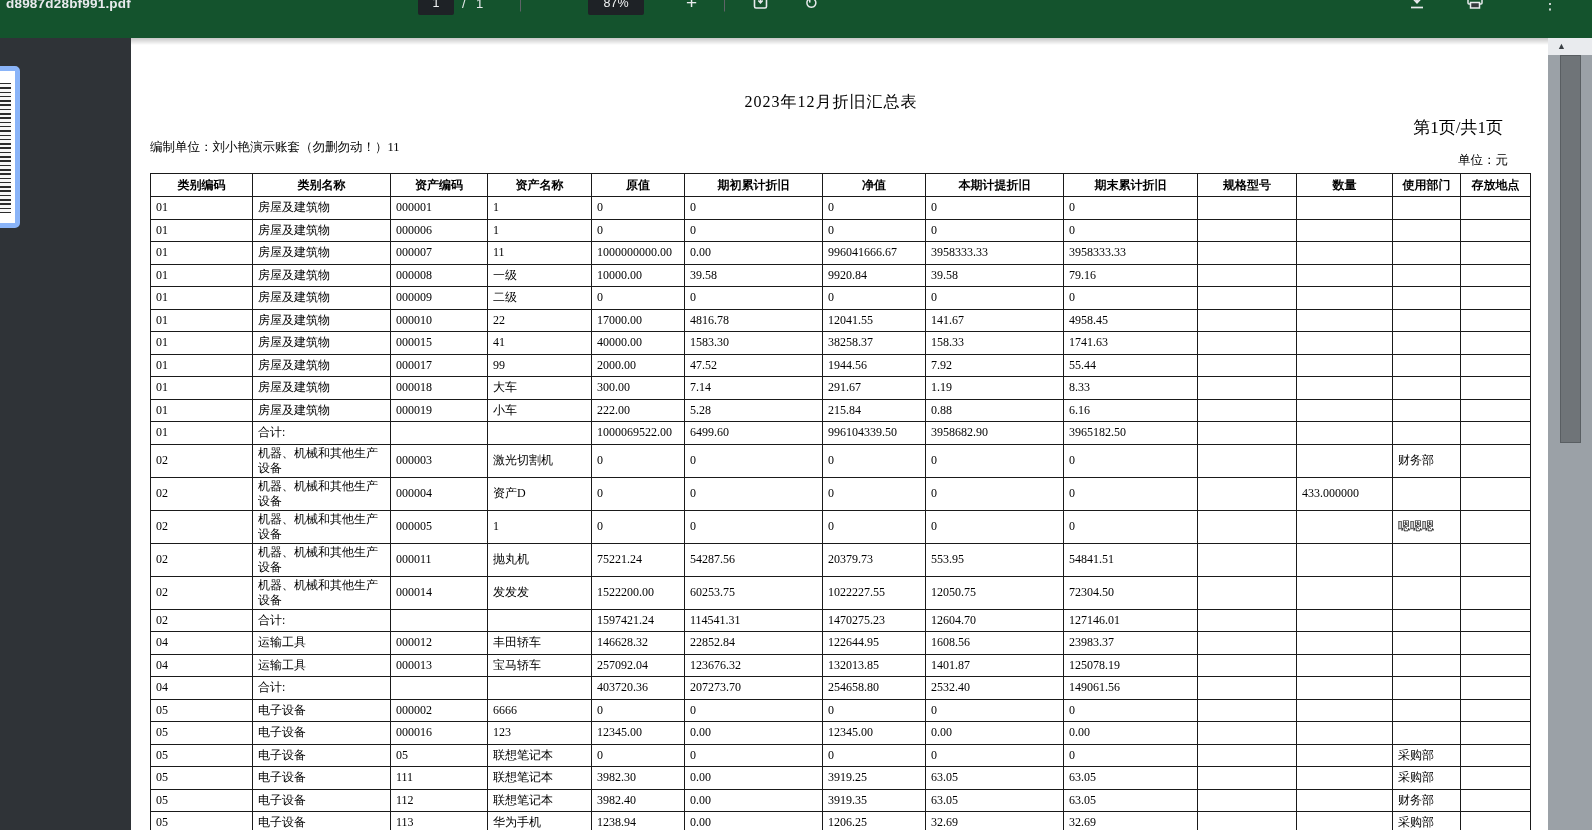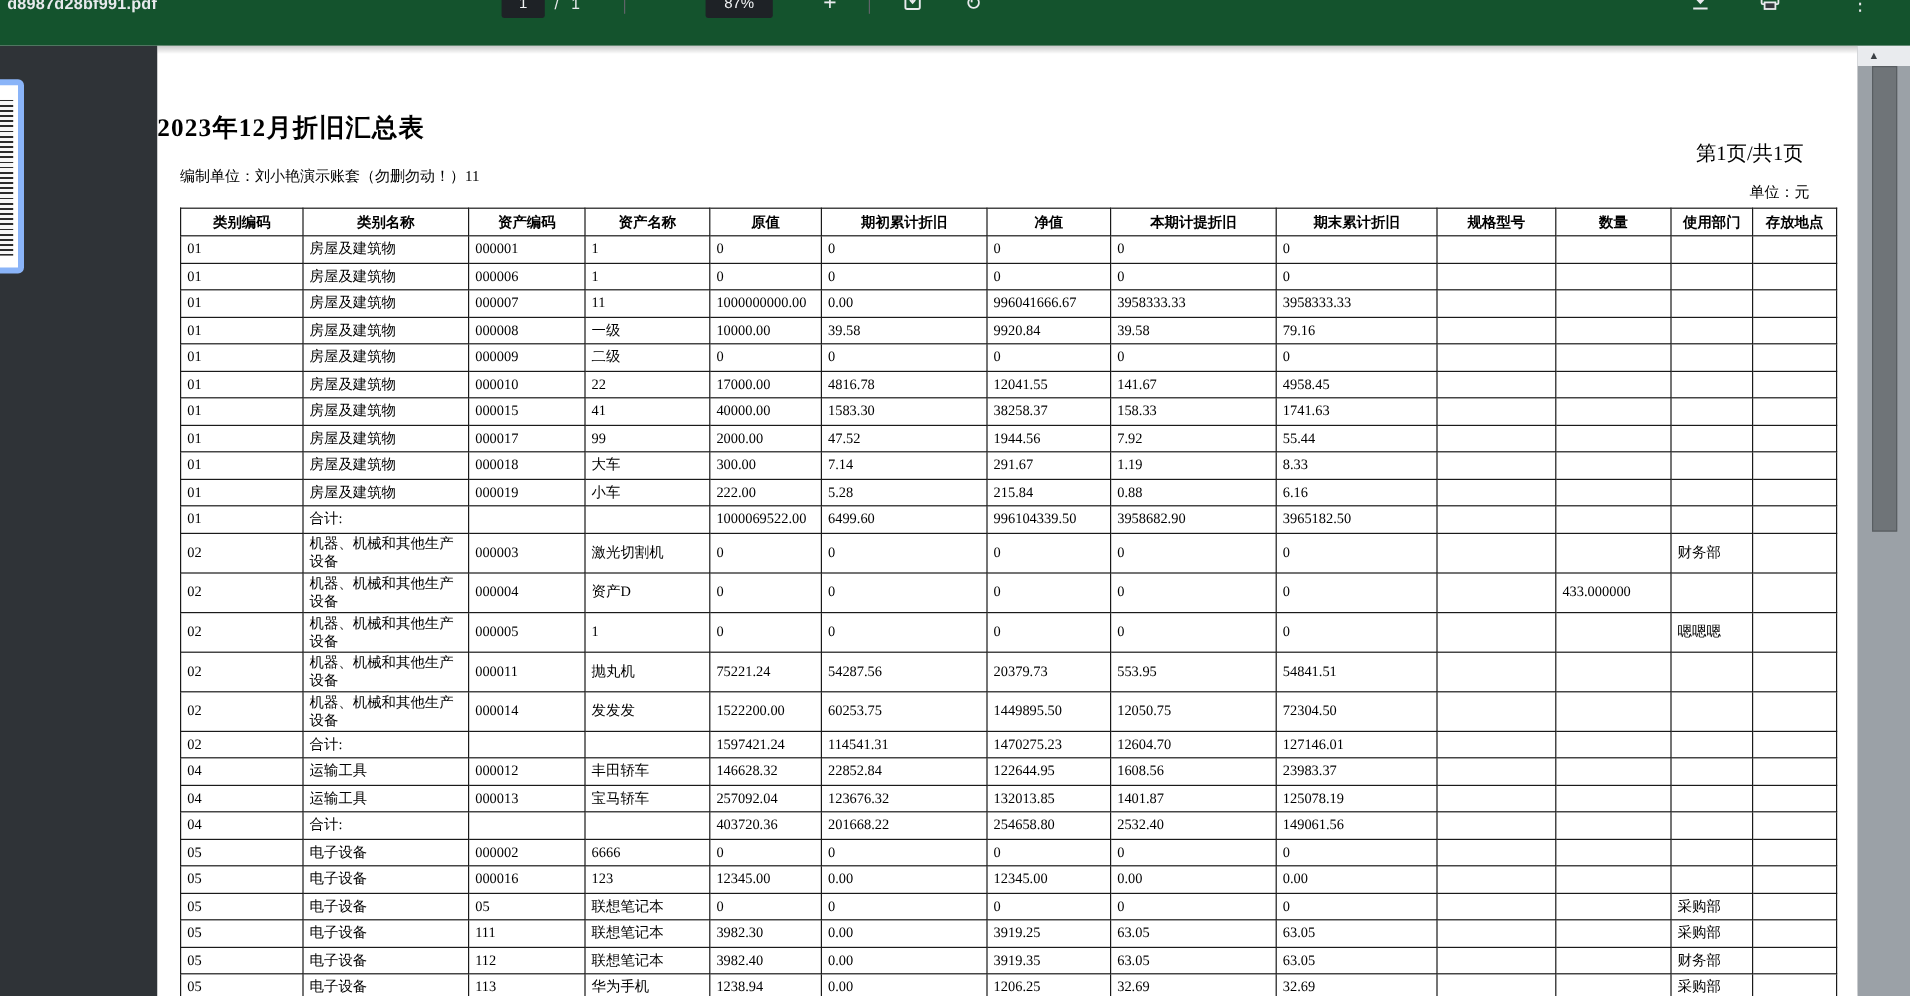--- a/index.html
+++ b/index.html
@@ -49,22 +49,22 @@
                   background:#6f7478; border:1px solid #595e62; cursor:grab; }
 
   
   .page { position:absolute; left:0; top:0; width:1417px; height:792px;
           background:#fff; overflow:hidden;
           box-shadow:0 0 8px rgba(0,0,0,.45); }
   .page::before { content:""; position:absolute; left:0; top:0; right:0; height:7px;
                   background:linear-gradient(180deg, rgba(0,0,0,.22), rgba(0,0,0,0));
                   pointer-events:none; }
   .doc { font-family:"Liberation Serif","DejaVu Serif",serif; color:#000; }
-  .doc-title { position:absolute; top:54px; left:0; width:1400px; text-align:left;
-               font-size:21px; font-weight:bold; letter-spacing:1px; }
+  .doc-title { position:absolute; top:54px; left:0; width:1400px; text-align:center;
+               font-size:16px; font-weight:normal; letter-spacing:1px; }
   .doc-pageinfo { position:absolute; top:78px; right:45px; font-size:17px; }
   .doc-prepared { position:absolute; top:101px; left:19px; font-size:12.5px; }
   .doc-unit { position:absolute; top:114px; right:40px; font-size:12.5px; }
 
   table.rpt { position:absolute; top:135px; left:19px; width:1380px;
               border-collapse:collapse; table-layout:fixed;
               font-family:"Liberation Serif","DejaVu Serif",serif; }
   table.rpt th, table.rpt td { border:1px solid #1a1a1a; font-size:12px;
               padding:1px 5px; line-height:1.25; overflow:hidden;
               word-break:break-all; vertical-align:middle; }
@@ -387,21 +387,21 @@
             <td></td>
             <td></td>
           </tr>
           <tr>
             <td>02</td>
             <td>机器、机械和其他生产设备</td>
             <td>000014</td>
             <td>发发发</td>
             <td>1522200.00</td>
             <td>60253.75</td>
-            <td>1449895.50</td>
+            <td>1022227.55</td>
             <td>12050.75</td>
             <td>72304.50</td>
             <td></td>
             <td></td>
             <td></td>
             <td></td>
           </tr>
           <tr>
             <td>02</td>
             <td>合计:</td>
@@ -446,21 +446,21 @@
             <td></td>
             <td></td>
             <td></td>
           </tr>
           <tr>
             <td>04</td>
             <td>合计:</td>
             <td></td>
             <td></td>
             <td>403720.36</td>
-            <td>201668.22</td>
+            <td>207273.70</td>
             <td>254658.80</td>
             <td>2532.40</td>
             <td>149061.56</td>
             <td></td>
             <td></td>
             <td></td>
             <td></td>
           </tr>
           <tr>
             <td>05</td>

